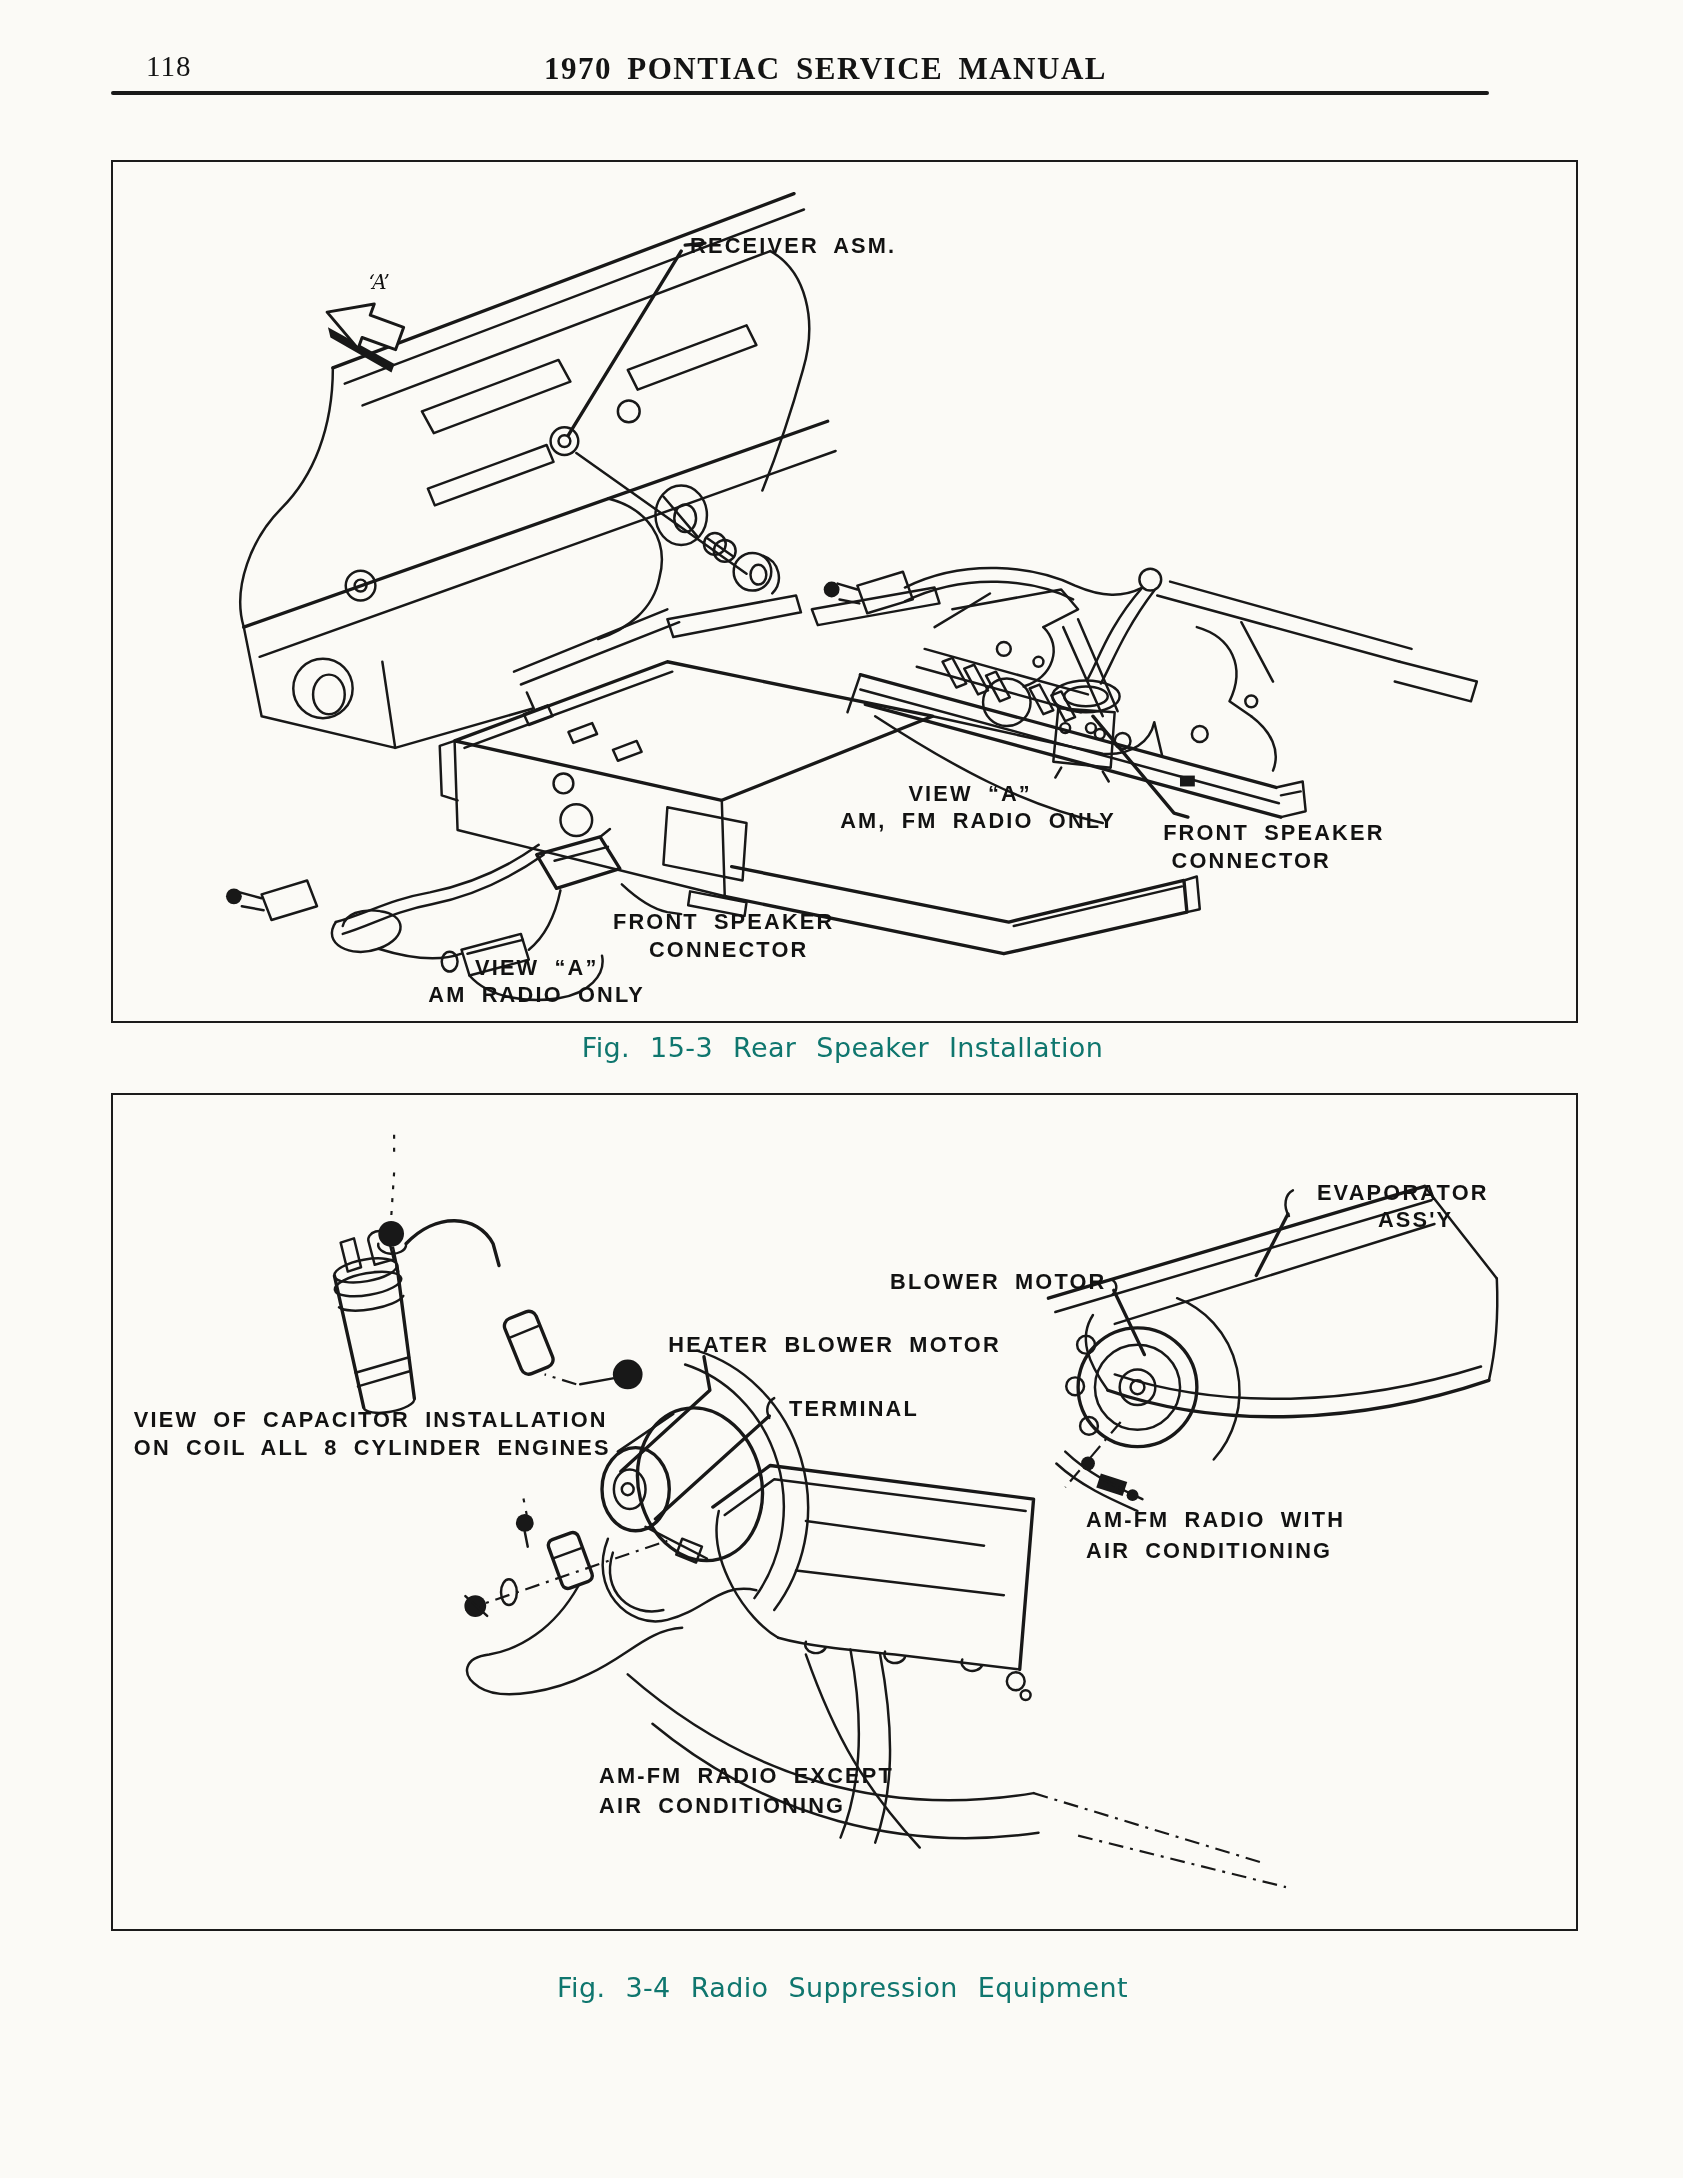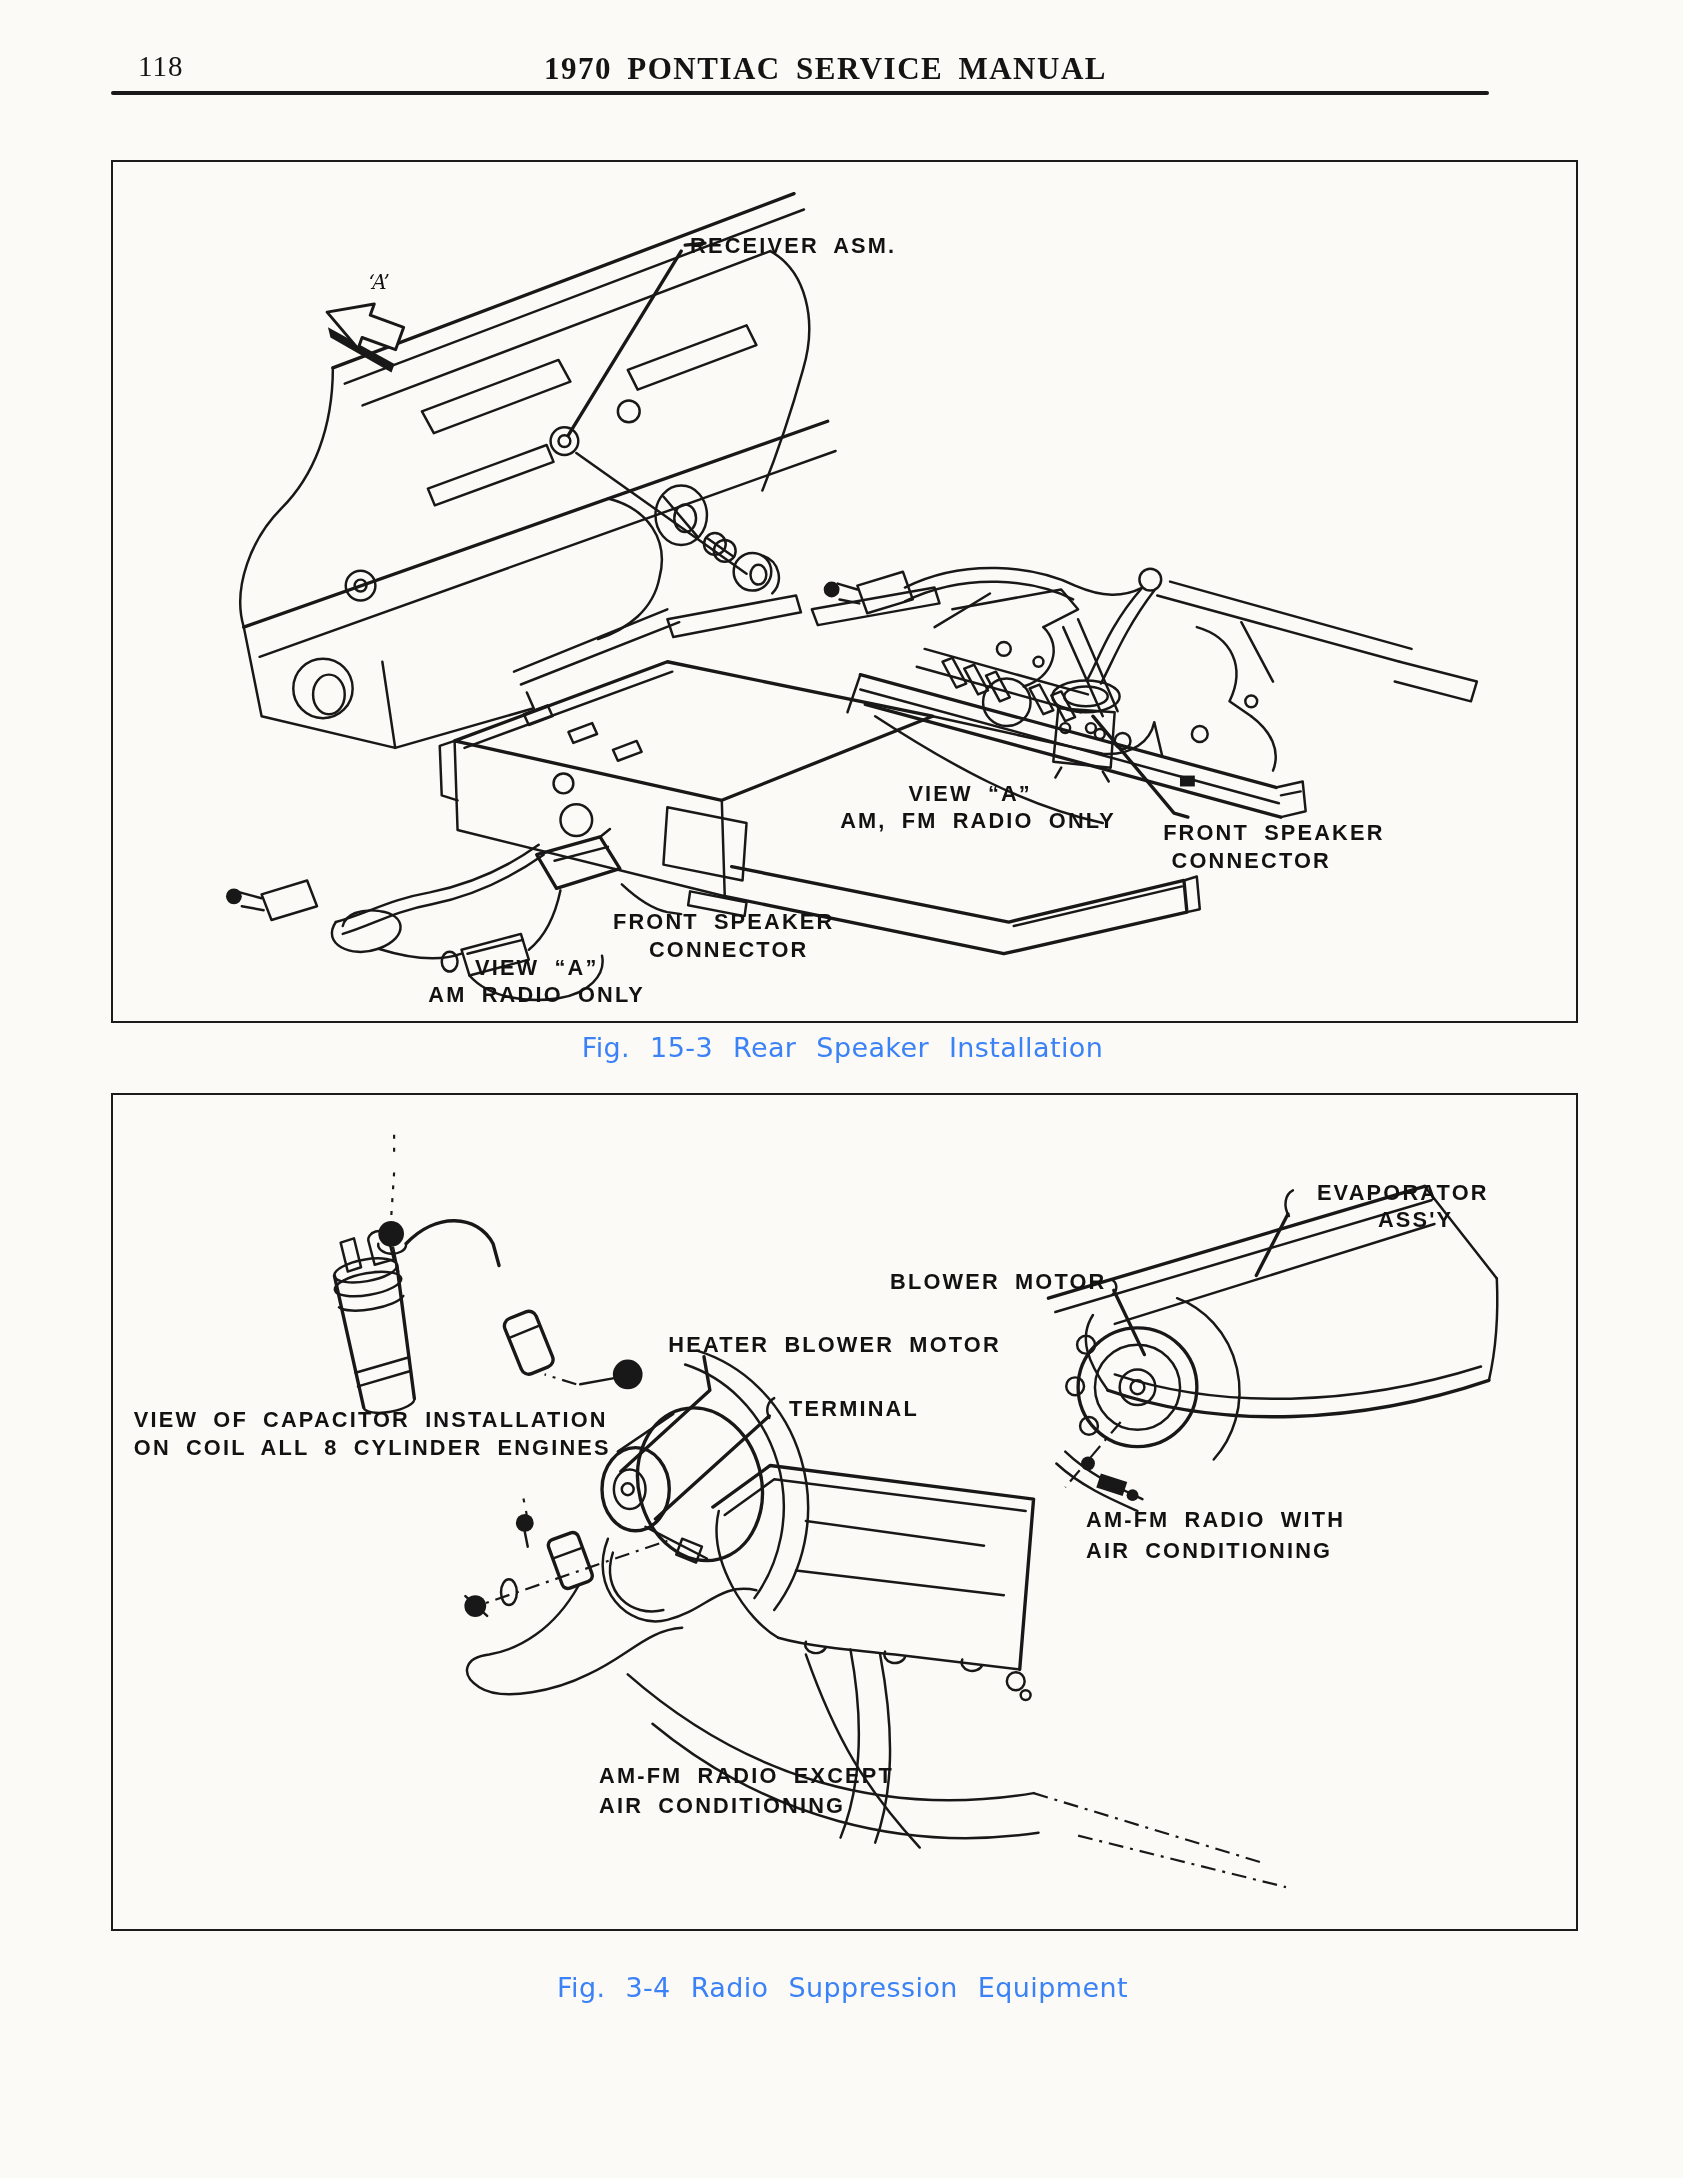--- a/index.html
+++ b/index.html
@@ -1,27 +1,27 @@
 <!DOCTYPE html>
 <html><head>
 <meta charset="utf-8">
 <style>
   html,body{margin:0;padding:0;background:#888;}
   .page{position:relative;width:1683px;height:2178px;background:#fbfaf6;overflow:hidden;
         font-family:"Liberation Sans",sans-serif;color:#141414;}
-  .pagenum{position:absolute;left:138px;top:50px;font:29px "Liberation Serif",serif;letter-spacing:1px;}
+  .pagenum{position:absolute;left:146px;top:50px;font:29px "Liberation Serif",serif;letter-spacing:1px;}
   .htitle{position:absolute;left:0;top:51px;width:1683px;text-align:center;transform:translateX(-16px);
           font:bold 31px "Liberation Serif",serif;letter-spacing:1.5px;word-spacing:6px;}
   .hrule{position:absolute;left:111px;top:91px;width:1378px;height:4px;background:#191919;border-radius:2px;}
   .figbox{position:absolute;left:111px;border:2.5px solid #1b1b1b;background:#fbfaf6;}
   .fig1{top:160px;width:1463px;height:859px;}
   .fig2{top:1093px;width:1463px;height:834px;}
   .figbox svg{position:absolute;left:0;top:0;}
   .caption{position:absolute;left:111px;width:1463px;text-align:center;
-           font:27px "DejaVu Sans",sans-serif;letter-spacing:0.4px;word-spacing:11px;color:#3b82f6;}
+           font:27px "DejaVu Sans",sans-serif;letter-spacing:0.4px;word-spacing:11px;color:#0f766e;}
   .cap1{top:1032px;} .cap2{top:1972px;}
   .ln{fill:none;stroke:#181818;stroke-width:2.5;stroke-linecap:round;stroke-linejoin:round;}
   .hv{fill:none;stroke:#181818;stroke-width:3.4;stroke-linecap:round;stroke-linejoin:round;}
   .fl{fill:#181818;stroke:none;}
   .wfl{fill:#fbfaf6;stroke:#181818;stroke-width:3;stroke-linejoin:round;}
   .dd{fill:none;stroke:#181818;stroke-width:2.2;stroke-dasharray:15 7 3 7;}
   .ds{fill:none;stroke:#181818;stroke-width:2.2;stroke-dasharray:4 9;}
   .dlabel{font:bold 22px "Liberation Sans",sans-serif;letter-spacing:2.2px;word-spacing:7px;fill:#121212;}
   .mid{text-anchor:middle;}
   .handA{font:italic 20px "DejaVu Serif",serif;letter-spacing:0;fill:#121212;}

